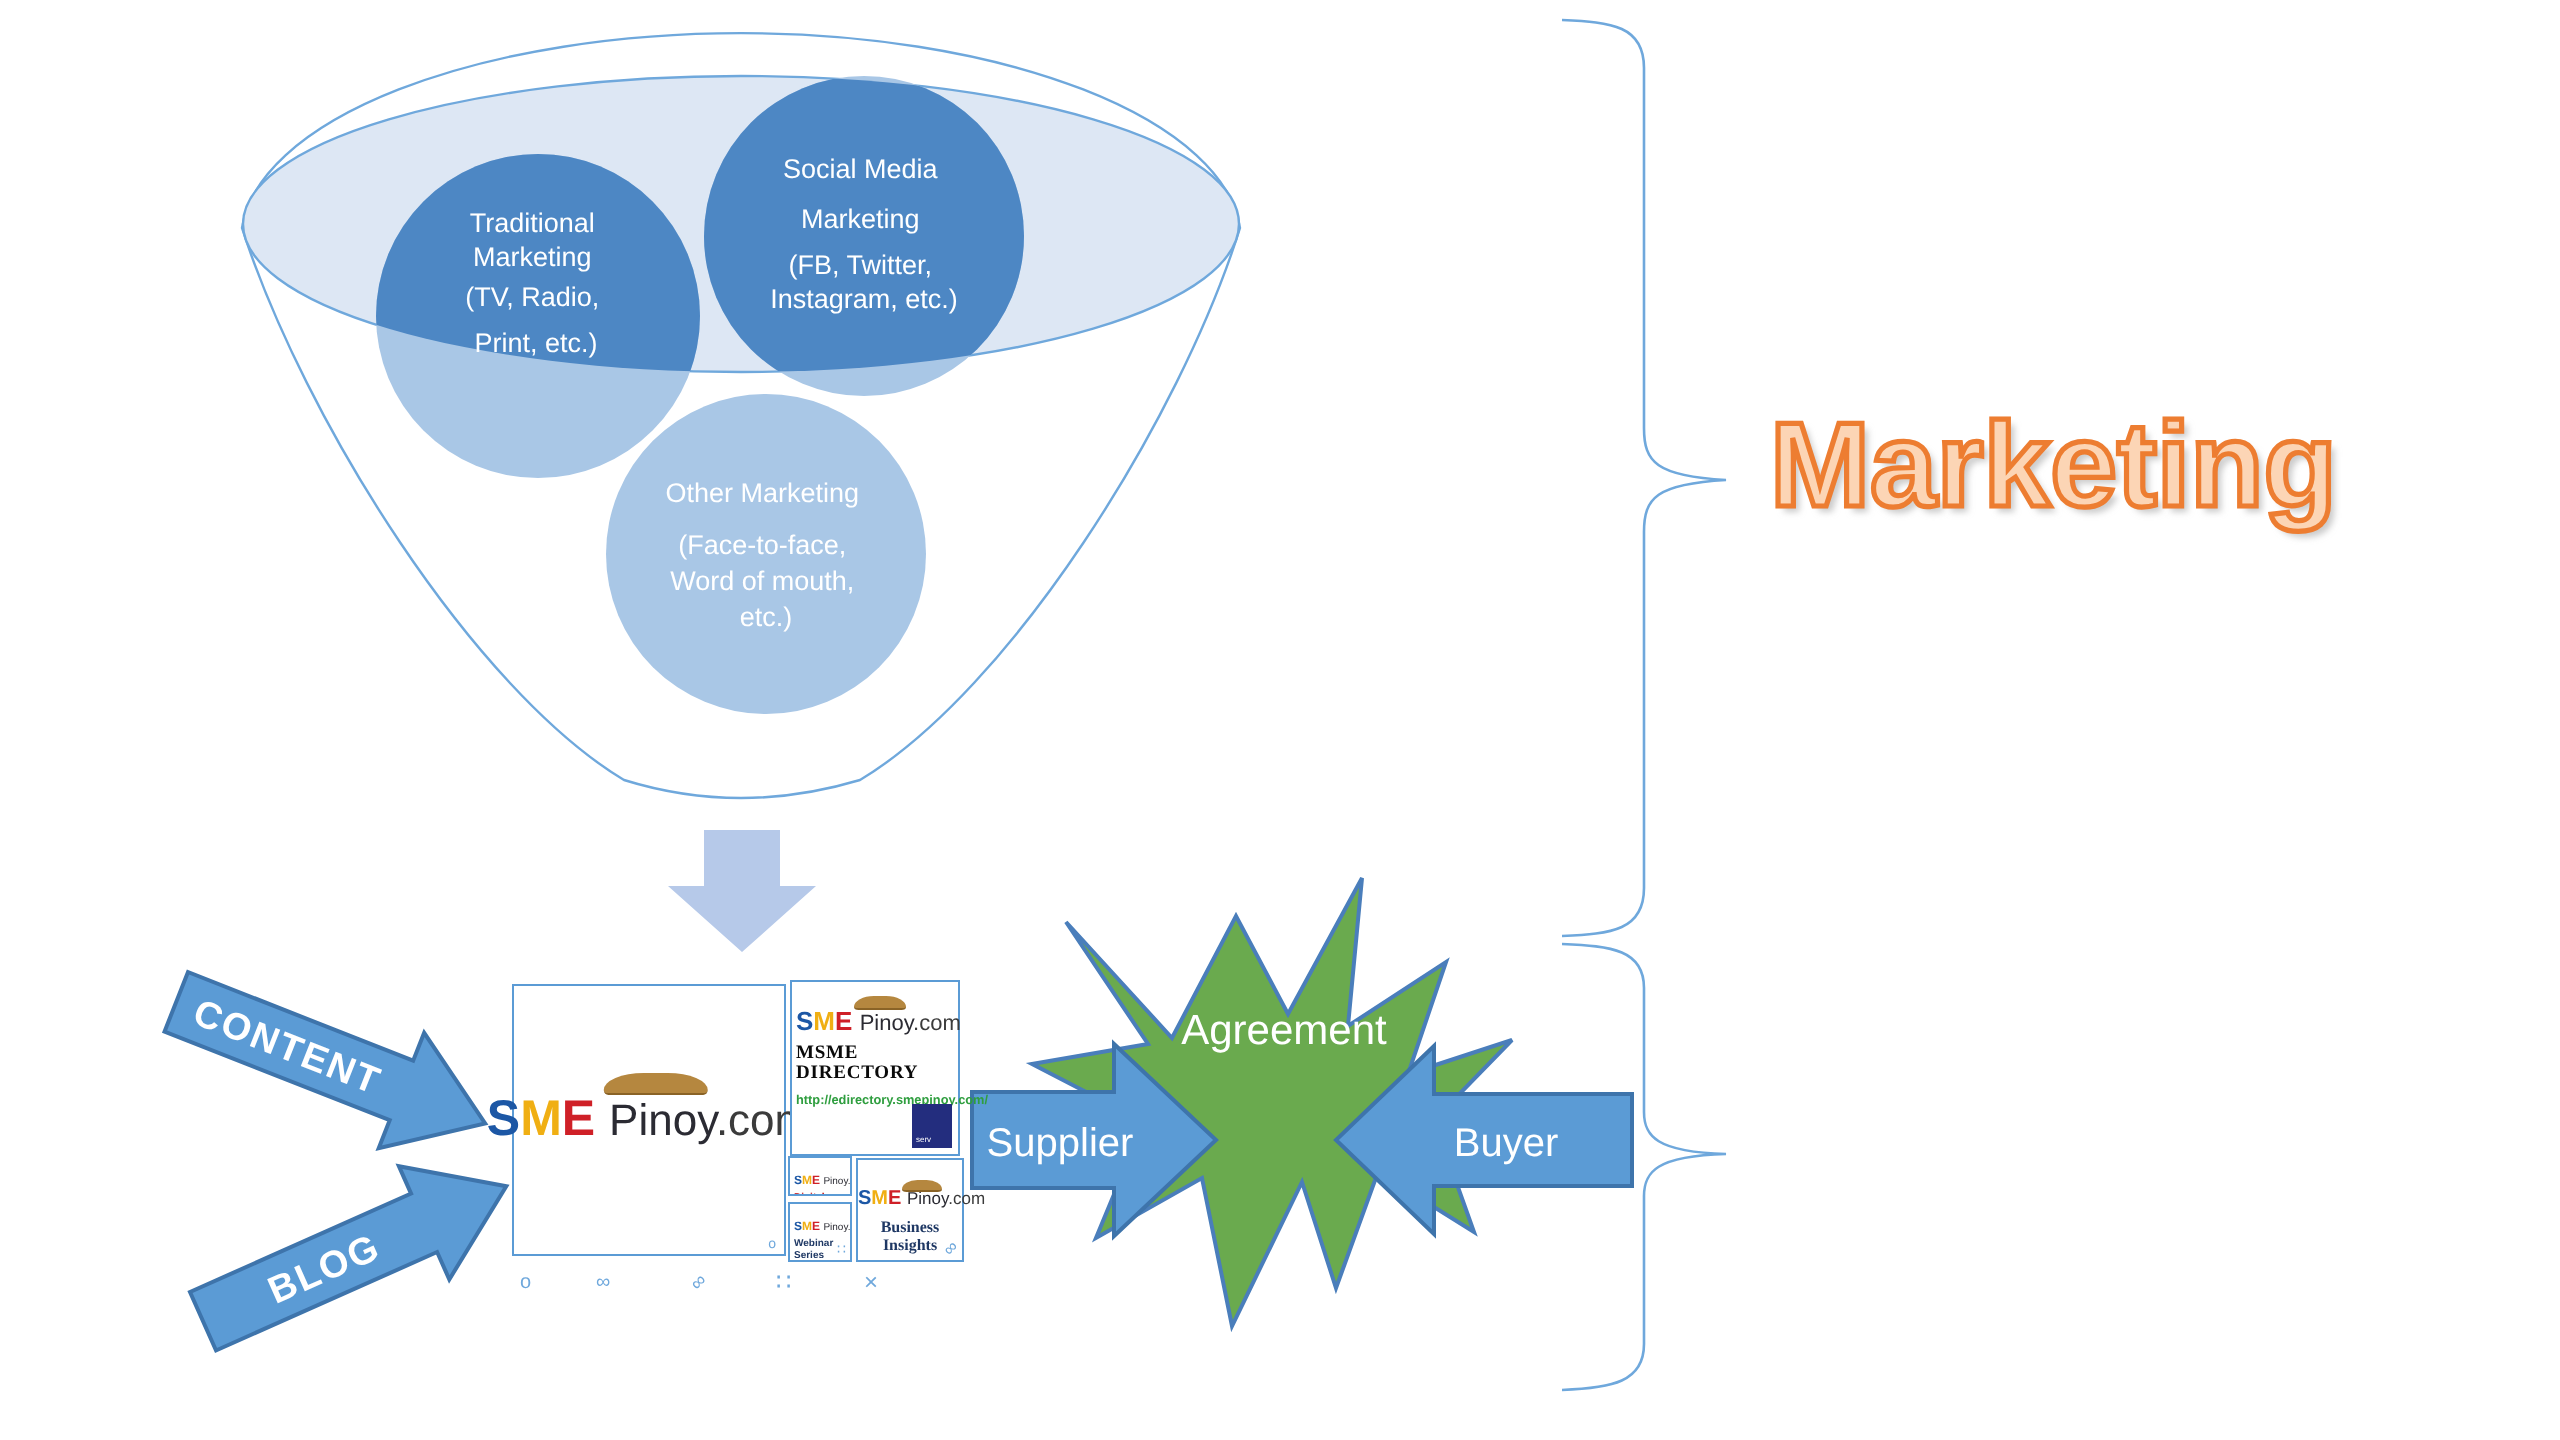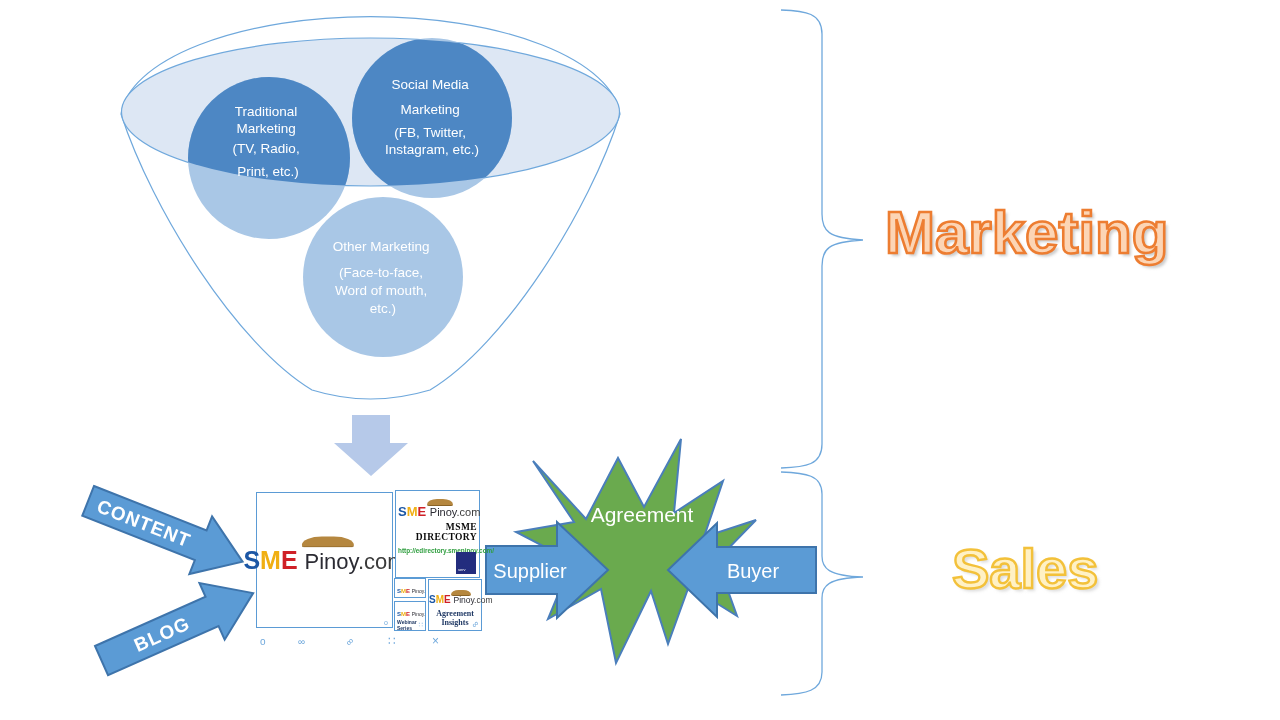--- a/index.html
+++ b/index.html
@@ -35,21 +35,21 @@
   .logo-main{font-size:25px;}
   .logo-main .nm,.logo-main .tld{font-size:22px;}
   .logo-dir{font-size:13px;}
   .logo-dir .nm,.logo-dir .tld{font-size:11px;}
   .logo-ins{font-size:10px;}
   .logo-ins .nm,.logo-ins .tld{font-size:8.5px;}
   .logo-tiny{font-size:6px;}
   .logo-tiny .nm,.logo-tiny .tld{font-size:5px;}
 
   .dir-title{font-family:"Liberation Serif",serif;font-weight:700;font-size:9.5px;
-             letter-spacing:.4px;color:#0a0a0a;text-align:right;margin-top:2px;}
+             letter-spacing:.4px;color:#0a0a0a;text-align:left;margin-top:2px;}
   .dir-url{font-weight:700;font-size:6.4px;color:#2f9e3f;text-align:center;margin-top:5px;}
   .dir-badge{position:absolute;right:3px;bottom:3px;width:20px;height:22px;background:#232d7e;}
   .dir-badge span{position:absolute;left:2px;bottom:2px;color:#fff;font-size:4px;line-height:1;}
 
   .ins-title{font-family:"Liberation Serif",serif;font-weight:700;font-size:8px;
              color:#1f3864;text-align:center;margin-top:2px;}
   .thumb-red{color:#c00000;font-weight:700;font-size:5px;line-height:1.1;}
   .thumb-dark{color:#1f3864;font-weight:700;font-size:5px;line-height:1.1;}
 
   .chain-icon{position:absolute;right:3px;bottom:1px;color:#6fa8dc;font-size:9px;
@@ -120,21 +120,20 @@
     <text x="530" y="578" text-anchor="middle" font-size="20" fill="#ffffff">Supplier</text>
 
     <polygon points="816,547 717,547 717,523 668,570 717,617 717,593 816,593" fill="#5b9bd5" stroke="#3e74ab" stroke-width="2"></polygon>
     <text x="753" y="578" text-anchor="middle" font-size="20" fill="#ffffff">Buyer</text>
 
     <path d="M 781,10 C 806,11 822,13 822,34 L 822,214 C 822,231 828,238 863,240 C 828,242 822,249 822,266 L 822,444 C 822,465 806,467 781,468" fill="none" stroke="#6fa8dc" stroke-width="1.3"></path>
     <path d="M 781,472 C 806,473 822,475 822,494 L 822,556 C 822,568 828,576 863,577 C 828,578 822,586 822,598 L 822,672 C 822,691 806,694 781,695" fill="none" stroke="#6fa8dc" stroke-width="1.3"></path>
   </svg>
 
   <div class="big-label marketing-label">Marketing</div>
-  <div class="big-label sales-label">Sales</div>
 
   <div class="wbox main-box">
     <div style="position:absolute;left:50%;top:50%;transform:translate(-50%,-50%);">
       <div class="logo logo-main">
         <div class="roof" style="left:58px;top:-9px;width:52px;height:10px;"></div>
         <span class="s">S</span><span class="m">M</span><span class="e">E</span>
         <span class="nm">Pinoy</span><span class="tld">.com</span>
       </div>
     </div>
     <span class="ring-icon">o</span>
@@ -173,21 +172,21 @@
   </div>
 
   <div class="wbox insights-box">
     <div style="text-align:center;margin-top:9px;">
       <div class="logo logo-ins">
         <div class="roof" style="left:22px;top:-4px;width:20px;height:5px;"></div>
         <span class="s">S</span><span class="m">M</span><span class="e">E</span>
         <span class="nm">Pinoy</span><span class="tld">.com</span>
       </div>
     </div>
-    <div class="ins-title">Agreement Insights</div>
+    <div class="ins-title">Business Insights</div>
     <span class="chain-icon">∞</span>
   </div>
 
   <span class="glyph" style="left:260px;top:636px;">o</span>
   <span class="glyph" style="left:298px;top:636px;">∞</span>
   <span class="glyph" style="left:346px;top:636px;transform:rotate(-45deg);">∞</span>
   <span class="glyph" style="left:388px;top:634px;font-size:12px;">∷</span>
   <span class="glyph" style="left:432px;top:634px;font-size:12px;">×</span>
 
 

